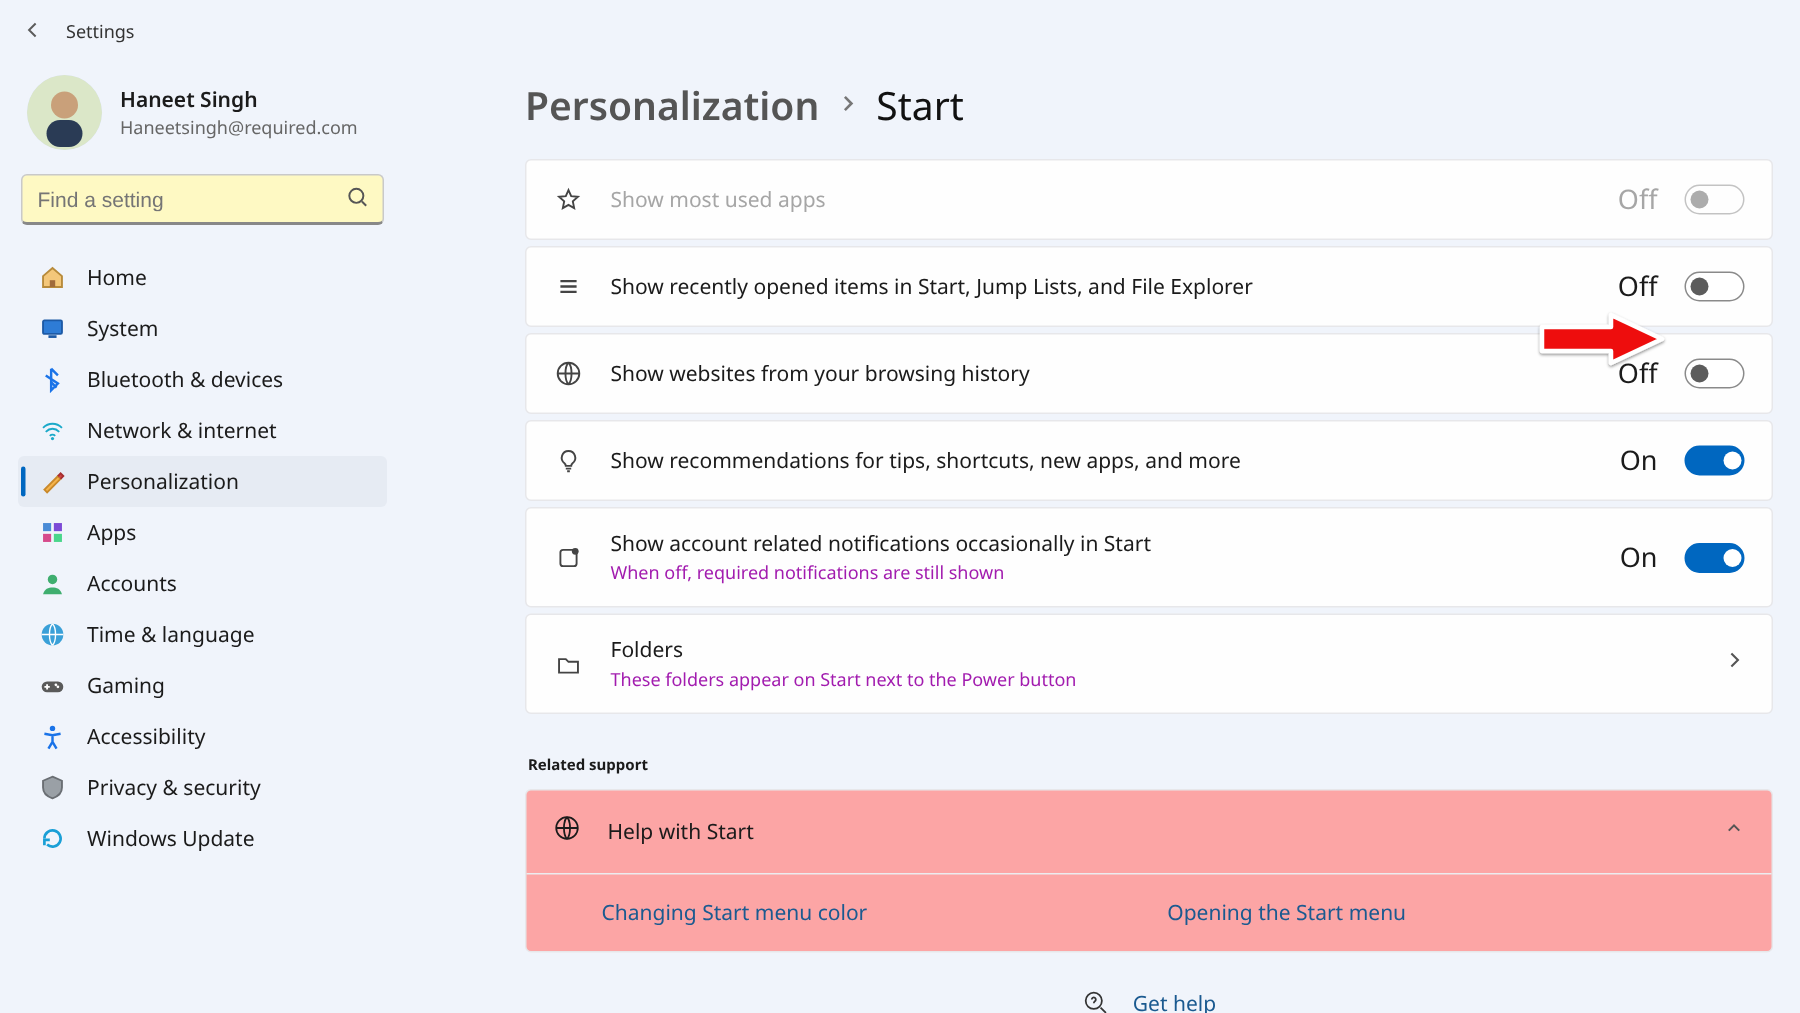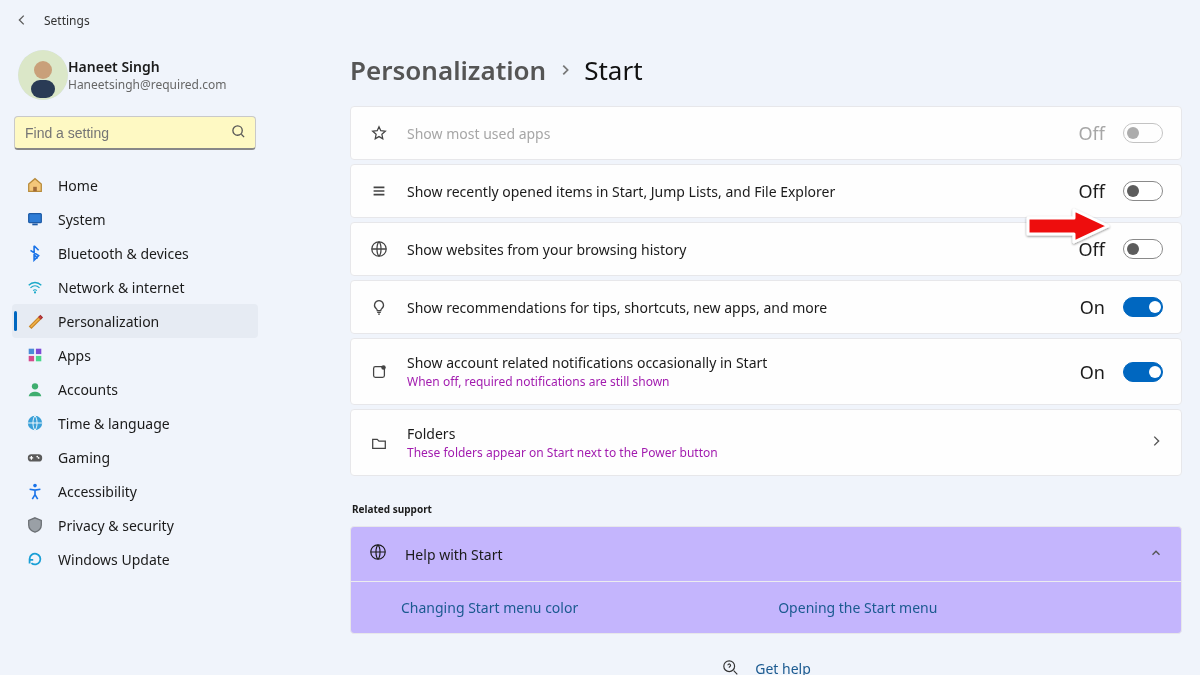--- a/index.html
+++ b/index.html
@@ -19,21 +19,21 @@
     align-items: center;
     height: 40px;
     padding: 0 14px;
     gap: 14px;
   }
   .titlebar .back { width:16px; height:16px; color:#5b5b5b; display:flex; align-items:center; justify-content:center; cursor:pointer;}
   .titlebar .app-title { font-size:12px; color:#333; }
   
   .layout { display:flex; height: calc(100% - 40px); }
   .sidecol { width: 270px; padding: 6px 12px 12px 12px; display:flex; flex-direction:column; }
-  .profile { display:flex; align-items:center; padding: 4px 6px 16px 6px; }
+  .profile { display:flex; align-items:center; gap:12px; padding: 4px 6px 16px 6px; }
   .avatar { width:50px; height:50px; border-radius:50%; background:#d8e1ec; display:flex; align-items:center; justify-content:center; overflow:hidden;}
   .avatar svg { width:50px; height:50px; }
   .profile .pname { font-weight:600; font-size:14px; }
   .profile .pemail { font-size:12px; color:#666; }
   .searchwrap { position:relative; margin-bottom:12px; padding: 0 2px;}
   .searchwrap input {
     width:100%; height:34px; border:1px solid #c9c9c9; border-radius:4px;
     background:#fef9c3; padding:0 34px 0 10px; font-size:14px; color:#333;
     border-bottom:2px solid #888;
   }
@@ -80,21 +80,21 @@
   .toggle.on .knob { background:#fff; left:25px;}
   .toggle.disabled { opacity:.5; cursor:default;}
   .chev { color:#555; }
   
   .arrow-ann {
     position:absolute; z-index:50; pointer-events:none;
   }
   
   .section-h { font-size:10px; font-weight:700; margin:26px 0 10px 2px;}
   .support-card {
-    background:#c4b5fd; border:1px solid #e7e7ea; border-radius:4px;
+    background:#fca5a5; border:1px solid #e7e7ea; border-radius:4px;
   }
   .support-head {
     display:flex; align-items:center; gap:18px; padding:16px 18px;
     border-bottom:1px solid #ececef;
   }
   .support-head .stitle { flex:1; font-size:14px;}
   .support-links {
     display:flex; padding:16px 18px 16px 50px; gap:200px;
   }
   .support-links a { color:#1b5a90; text-decoration:none; font-size:14px; cursor:pointer;}

